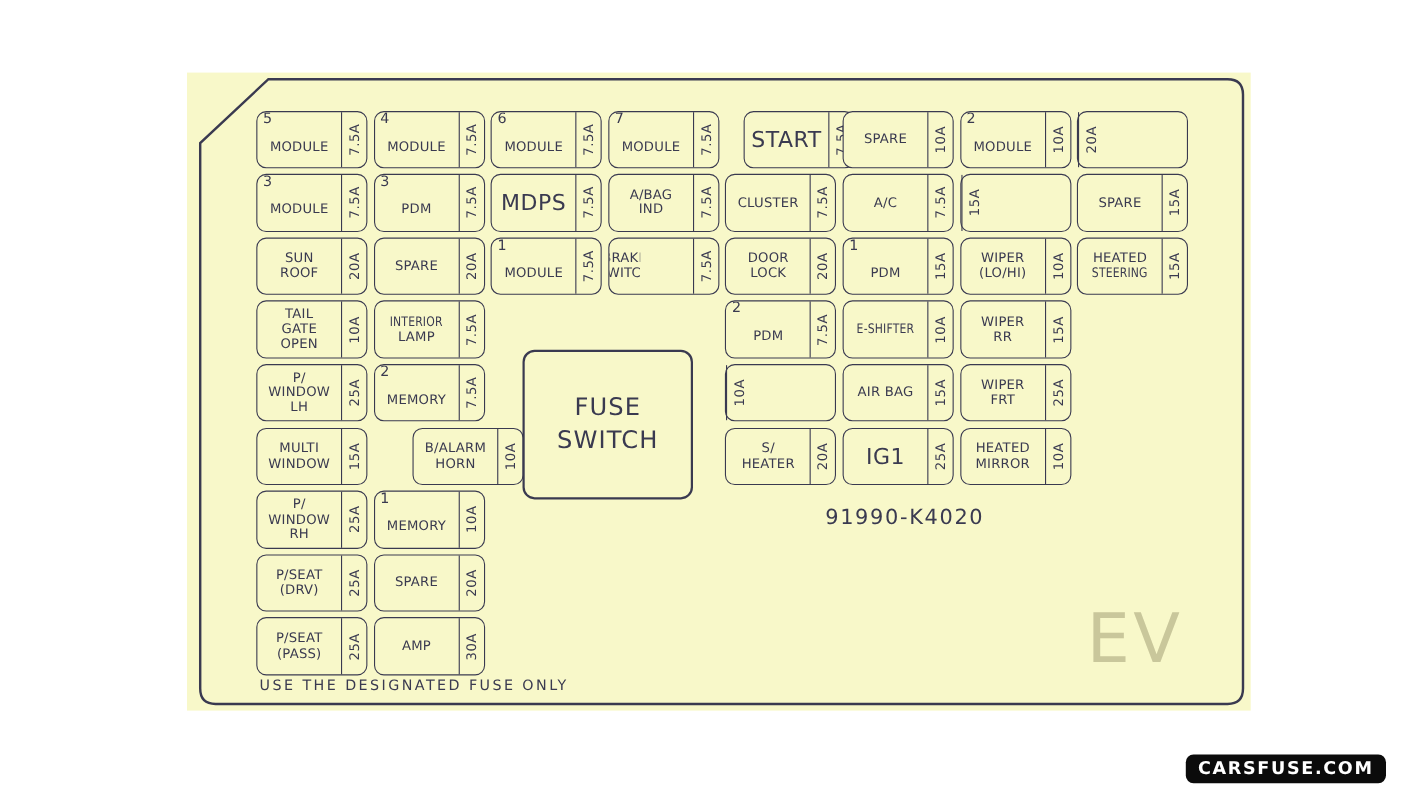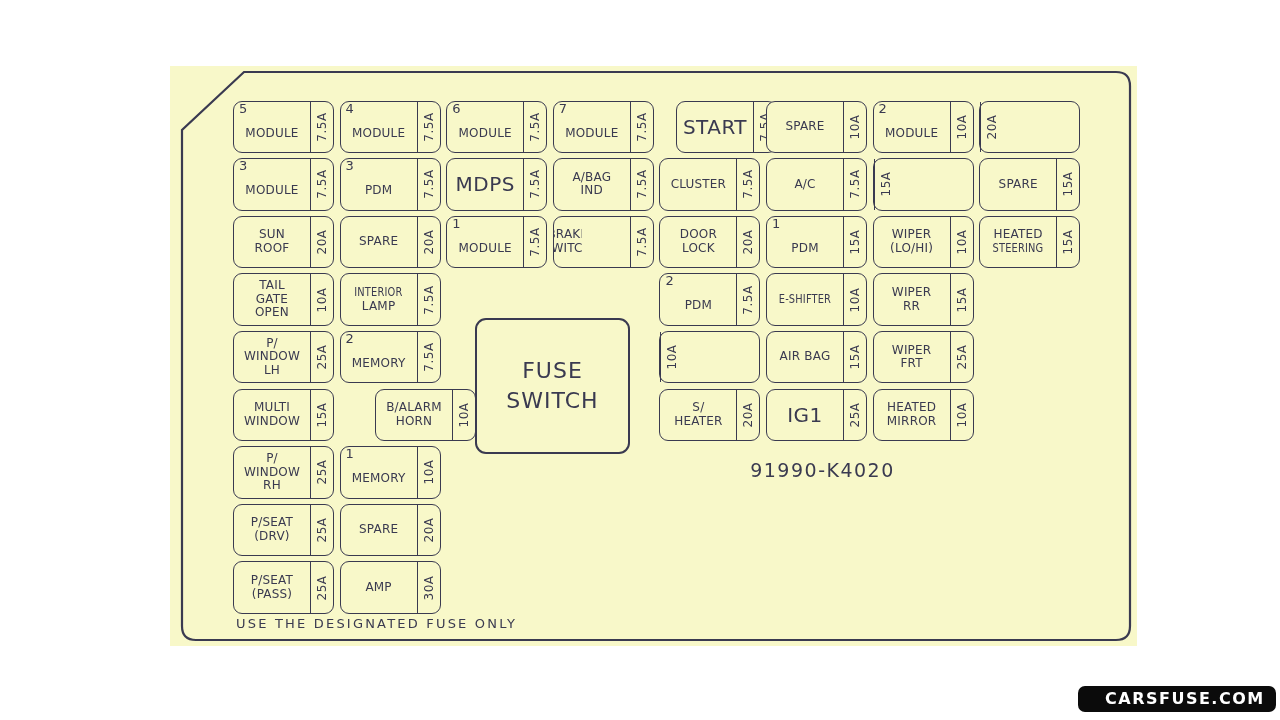--- a/index.html
+++ b/index.html
@@ -73,21 +73,21 @@
     font-size:13px;letter-spacing:2.2px;white-space:nowrap;
   }
   .ev-marking{
     position:absolute;left:988px;top:550px;
     font-size:62px;line-height:62px;letter-spacing:3px;
     color:var(--ev);
   }
   .watermark{
     position:absolute;left:1078px;top:686px;
     background:var(--wm-bg);color:var(--wm-text);
-    border-radius:7px;padding:3px 11px 4px 27px;
+    border-radius:7px;padding:3px 11px 4px 11px;
     font-size:16px;font-weight:bold;letter-spacing:1.5px;white-space:nowrap;
   }
 </style>
 </head>
 <body>
 
 <div class="stage">
 
   <div class="sheet"></div>
 
@@ -566,18 +566,19 @@
       </div>
     </div>
 
   <div class="fuse-switch">
     <div>FUSE</div>
     <div>SWITCH</div>
   </div>
 
   <div class="part-number">91990-K4020</div>
 
+  <div class="ev-marking">EV</div>
 
   <div class="footer-note">USE THE DESIGNATED FUSE ONLY</div>
 
   <div class="watermark">CARSFUSE.COM</div>
 
 </div>
 
 </body></html>

